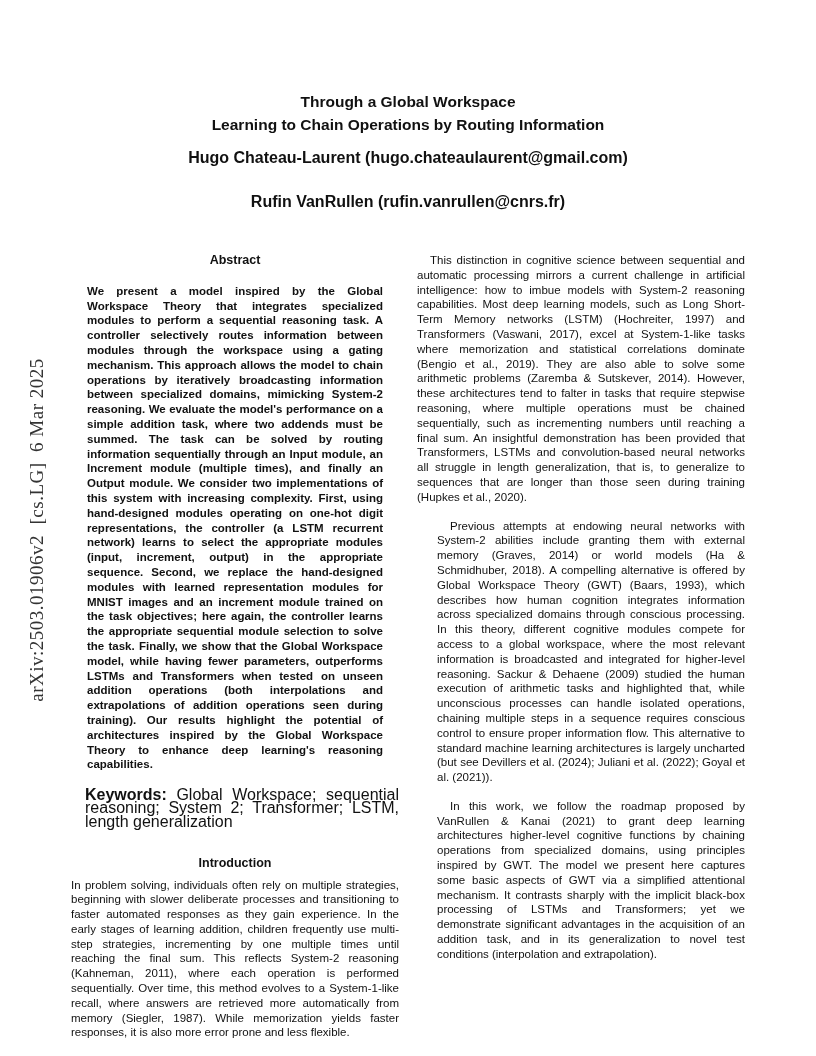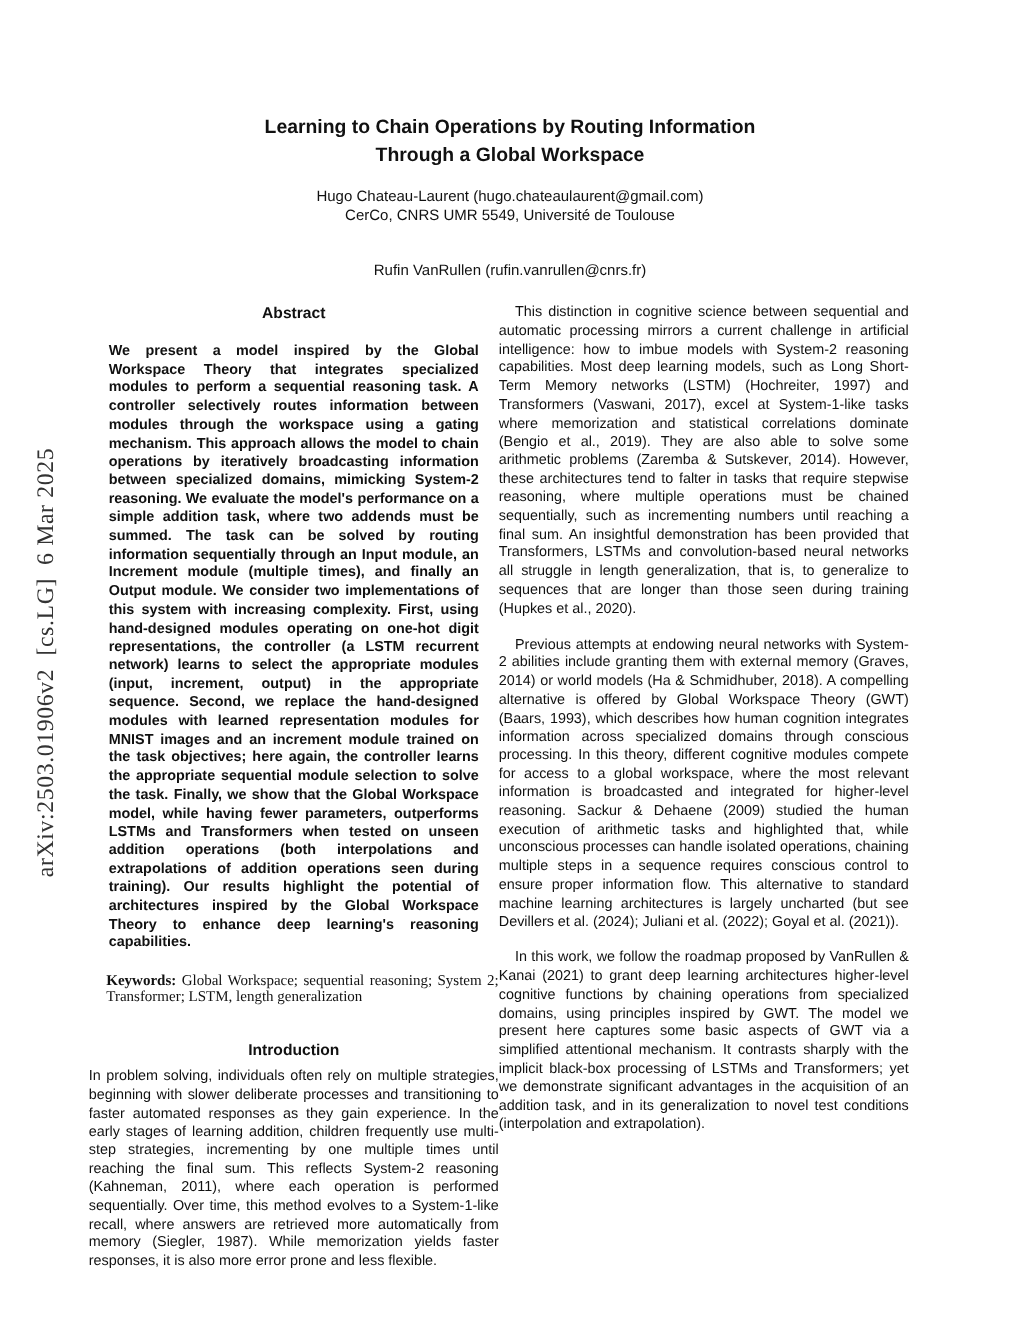--- a/index.html
+++ b/index.html
@@ -40,38 +40,39 @@
   .paper-title {
     font-size: 15.5px;
     font-weight: bold;
     line-height: 23px;
     margin: 0;
   }
   .author-block {
     margin-top: 14px;
   }
   .author-name {
-    font-size: 12px;
-    font-weight: normal;
+    font-size: 16px;
+    font-weight: bold;
     line-height: 15px;
   }
   .author-affiliation {
     font-size: 12px;
     line-height: 15px;
   }
   .author-gap {
     height: 15px;
   }
   
   .columns {
     position: absolute;
-    top: 243px;
+    top: 253px;
     left: 71px;
     width: 674px;
     display: flex;
+    gap: 18px;
   }
   .col {
     width: 328px;
     text-align: justify;
     font-size: 11.5px;
     line-height: 14.8px;
   }
   .section-heading {
     text-align: center;
     font-size: 12.5px;
@@ -81,54 +82,53 @@
   .section-heading.intro {
     margin-top: 28px;
   }
   .abstract-text {
     font-weight: bold;
     margin: 16px;
   }
   .keywords {
     margin: 7px 0 0 0;
     padding-left: 14px;
-    font-size: 12px;
+    font-size: 16px;
     line-height: 13.2px;
     text-align: justify;
-    font-family: Liberation Serif, serif;
   }
   .keywords .kw-label {
     font-weight: bold;
   }
   .body-paragraph {
     margin: 0;
   }
   .body-paragraph.indent {
     text-indent: 13px;
   }
   .body-paragraph + .body-paragraph {
     margin-top: 14px;
+    margin-left: 20px;
   }
 </style>
 </head>
 <body>
 
 <div class="page">
 
   <div class="arxiv-watermark">arXiv:2503.01906v2  [cs.LG]  6 Mar 2025</div>
 
   <div class="title-block">
     <div class="paper-title">
+      <div>Through a Global Workspace</div>
       <div>Learning to Chain Operations by Routing Information</div>
-      <div>Through a Global Workspace</div>
     </div>
 
     <div class="author-block">
       <div class="author-name">Hugo Chateau-Laurent (hugo.chateaulaurent@gmail.com)</div>
-      <div class="author-affiliation">CerCo, CNRS UMR 5549, Université de Toulouse</div>
     </div>
 
     <div class="author-gap"></div>
 
     <div class="author-block">
       <div class="author-name">Rufin VanRullen (rufin.vanrullen@cnrs.fr)</div>
     </div>
   </div>
 
   <div class="columns">

